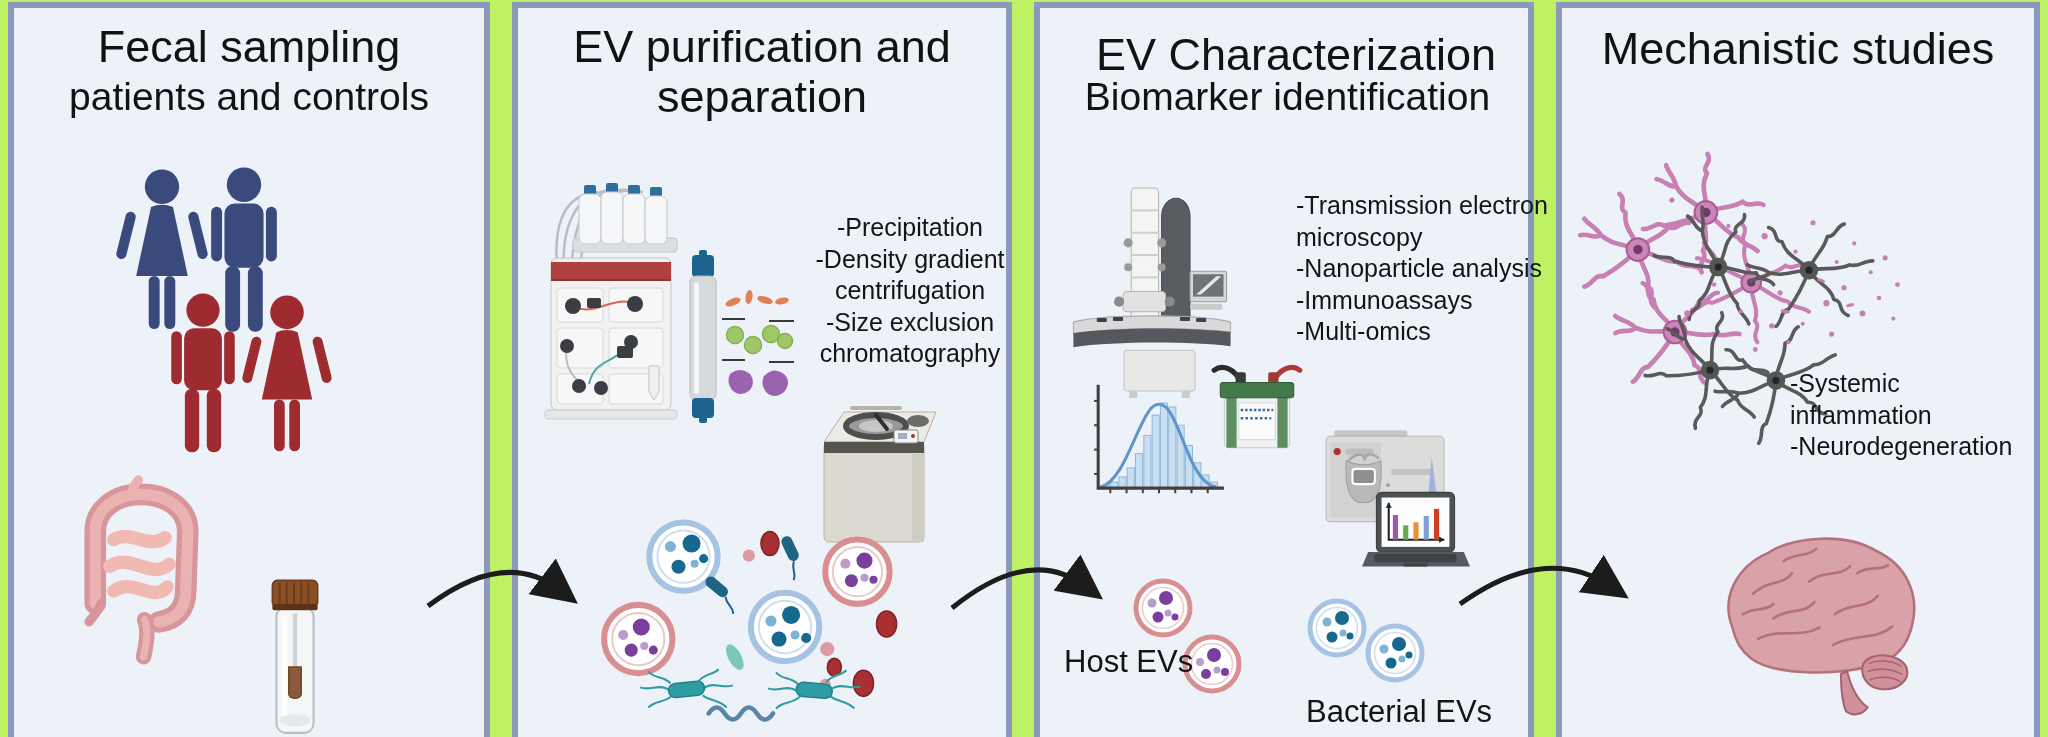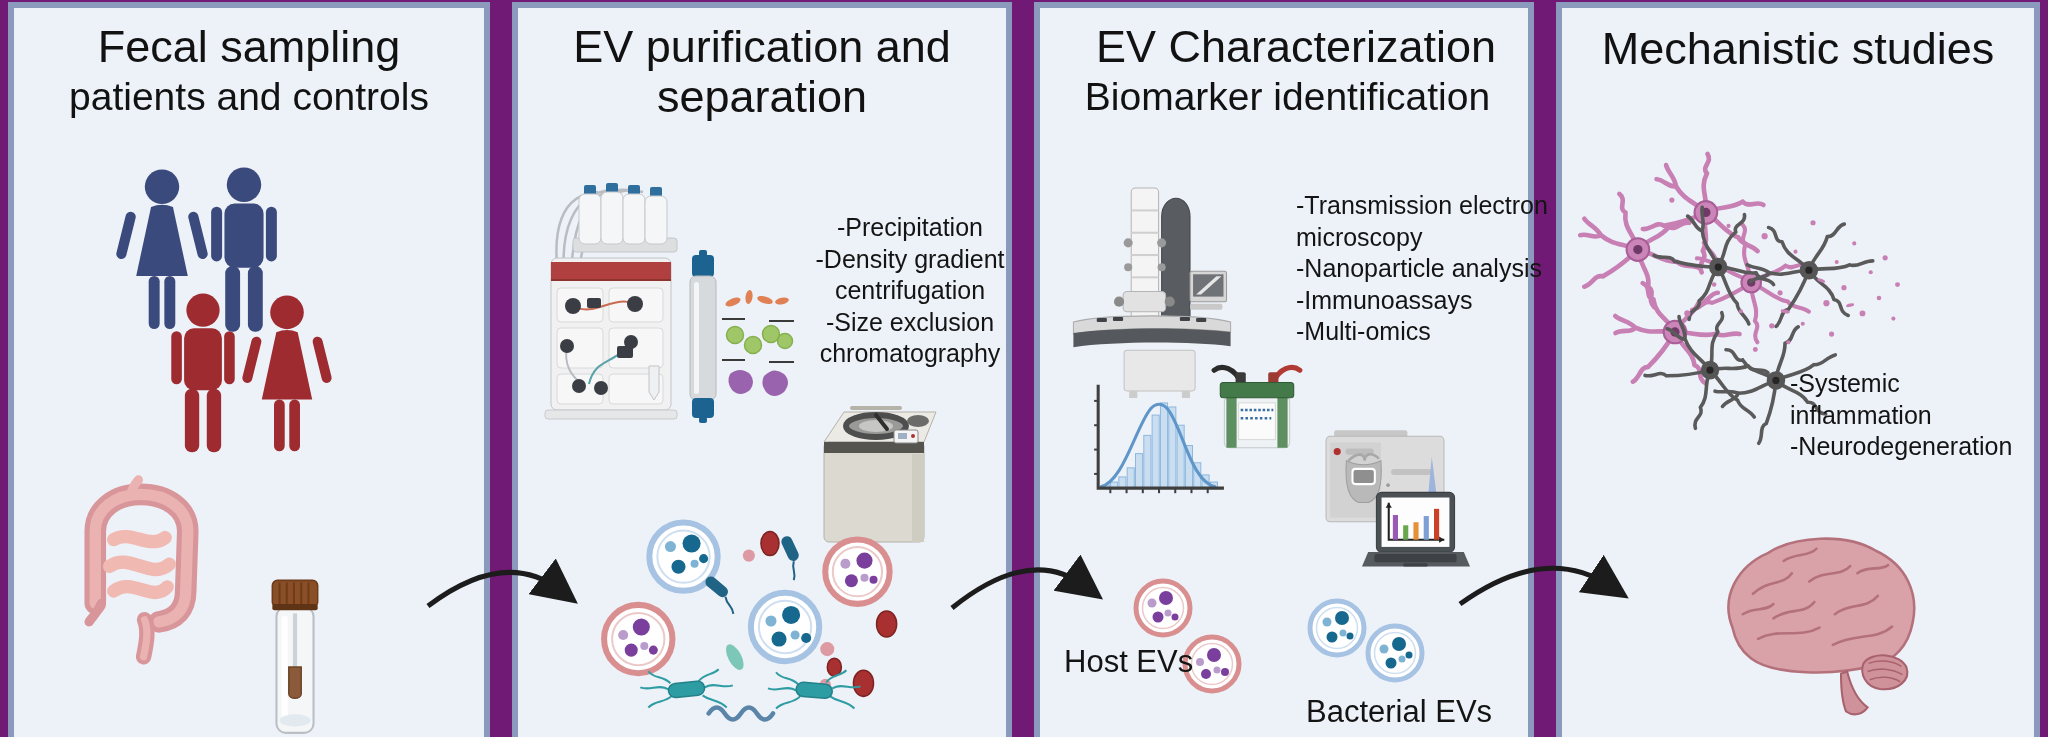--- a/index.html
+++ b/index.html
@@ -1,18 +1,18 @@
 <!DOCTYPE html>
 <html><head>
 <meta charset="utf-8">
 <style>
   html,body{margin:0;padding:0;}
   body{width:2048px;height:737px;overflow:hidden;background:#ffffff;
        font-family:"Liberation Sans", sans-serif;color:#121212;}
-  .canvas{position:relative;width:2048px;height:737px;overflow:hidden;background:#701a75;}
+  .canvas{position:relative;width:2048px;height:737px;overflow:hidden;background:#bef264;}
   .panel{position:absolute;top:2px;height:800px;background:#edf1f8;
          border:6px solid #8b99bd;box-sizing:border-box;}
   .ptitle{position:absolute;left:0;right:0;margin:auto;text-align:center;
           font-size:45px;line-height:1.12;color:#121212;}
   .psub{position:absolute;left:0;right:0;margin:auto;text-align:center;
         font-size:39px;line-height:1.1;color:#121212;}
   .methods{position:absolute;font-size:25px;line-height:1.26;color:#141414;}
   .evlabel{position:absolute;font-size:31px;color:#141414;}
   .abs{position:absolute;}
   svg{display:block;overflow:visible;}
@@ -295,21 +295,21 @@
         <rect x="-18" y="-7" width="36" height="14" rx="7" fill="#2e9ca3" stroke="#23818a" stroke-width="1.5" transform="rotate(5)"></rect>
       </g>
 
       <path d="M120,196 q8,-12 16,0 q8,12 16,0 q8,-12 16,0 q8,12 16,0" stroke="#5b85a8" stroke-width="4.5" fill="none" stroke-linecap="round"></path>
 
       <ellipse cx="146" cy="140" rx="6.5" ry="14" fill="#7cc7b8" transform="rotate(-28 146 140)"></ellipse>
     </svg>
   </div>
 
   <div class="panel" style="left:1034px;width:500px;">
-    <div class="ptitle" style="top:14px;padding-left:24px;">EV Characterization</div>
+    <div class="ptitle" style="top:22px;padding-left:24px;">EV Characterization</div>
     <div class="psub" style="top:68px;margin-left:7px;">Biomarker identification</div>
 
     <svg class="abs" style="left:28px;top:172px;" width="168" height="218" viewBox="0 0 165 215">
       <rect x="55" y="168" width="70" height="40" rx="3" fill="#e8e8e8" stroke="#c2c2c2"></rect>
       <path d="M92,36 C92,24 100,18 106,18 C114,18 120,26 120,36 L120,140 L92,140 Z" fill="#595c60" stroke="#44474a"></path>
       <rect x="62" y="8" width="27" height="132" rx="4" fill="#f4f4f4" stroke="#b5b5b5"></rect>
       <line x1="62" y1="30" x2="89" y2="30" stroke="#cfcfcf" stroke-width="2"></line>
       <line x1="62" y1="52" x2="89" y2="52" stroke="#cfcfcf" stroke-width="2"></line>
       <line x1="62" y1="74" x2="89" y2="74" stroke="#cfcfcf" stroke-width="2"></line>
       <line x1="62" y1="96" x2="89" y2="96" stroke="#cfcfcf" stroke-width="2"></line>

